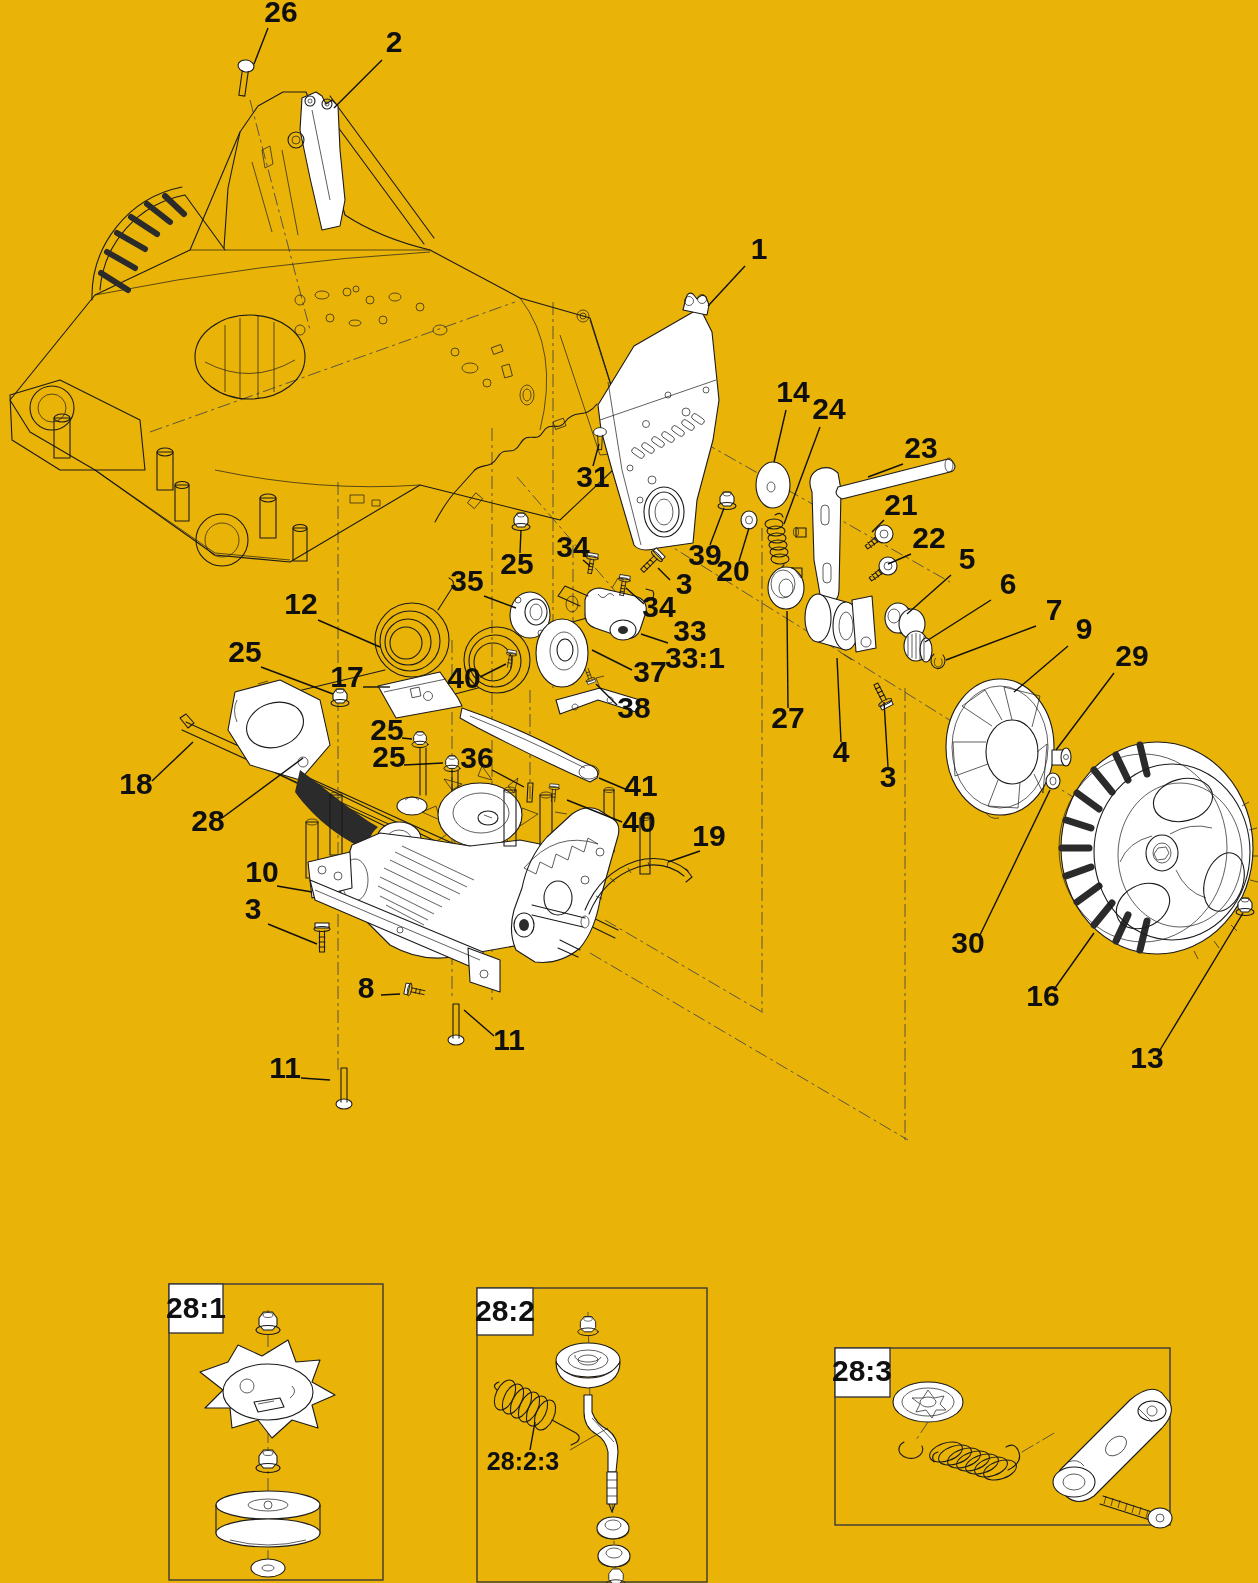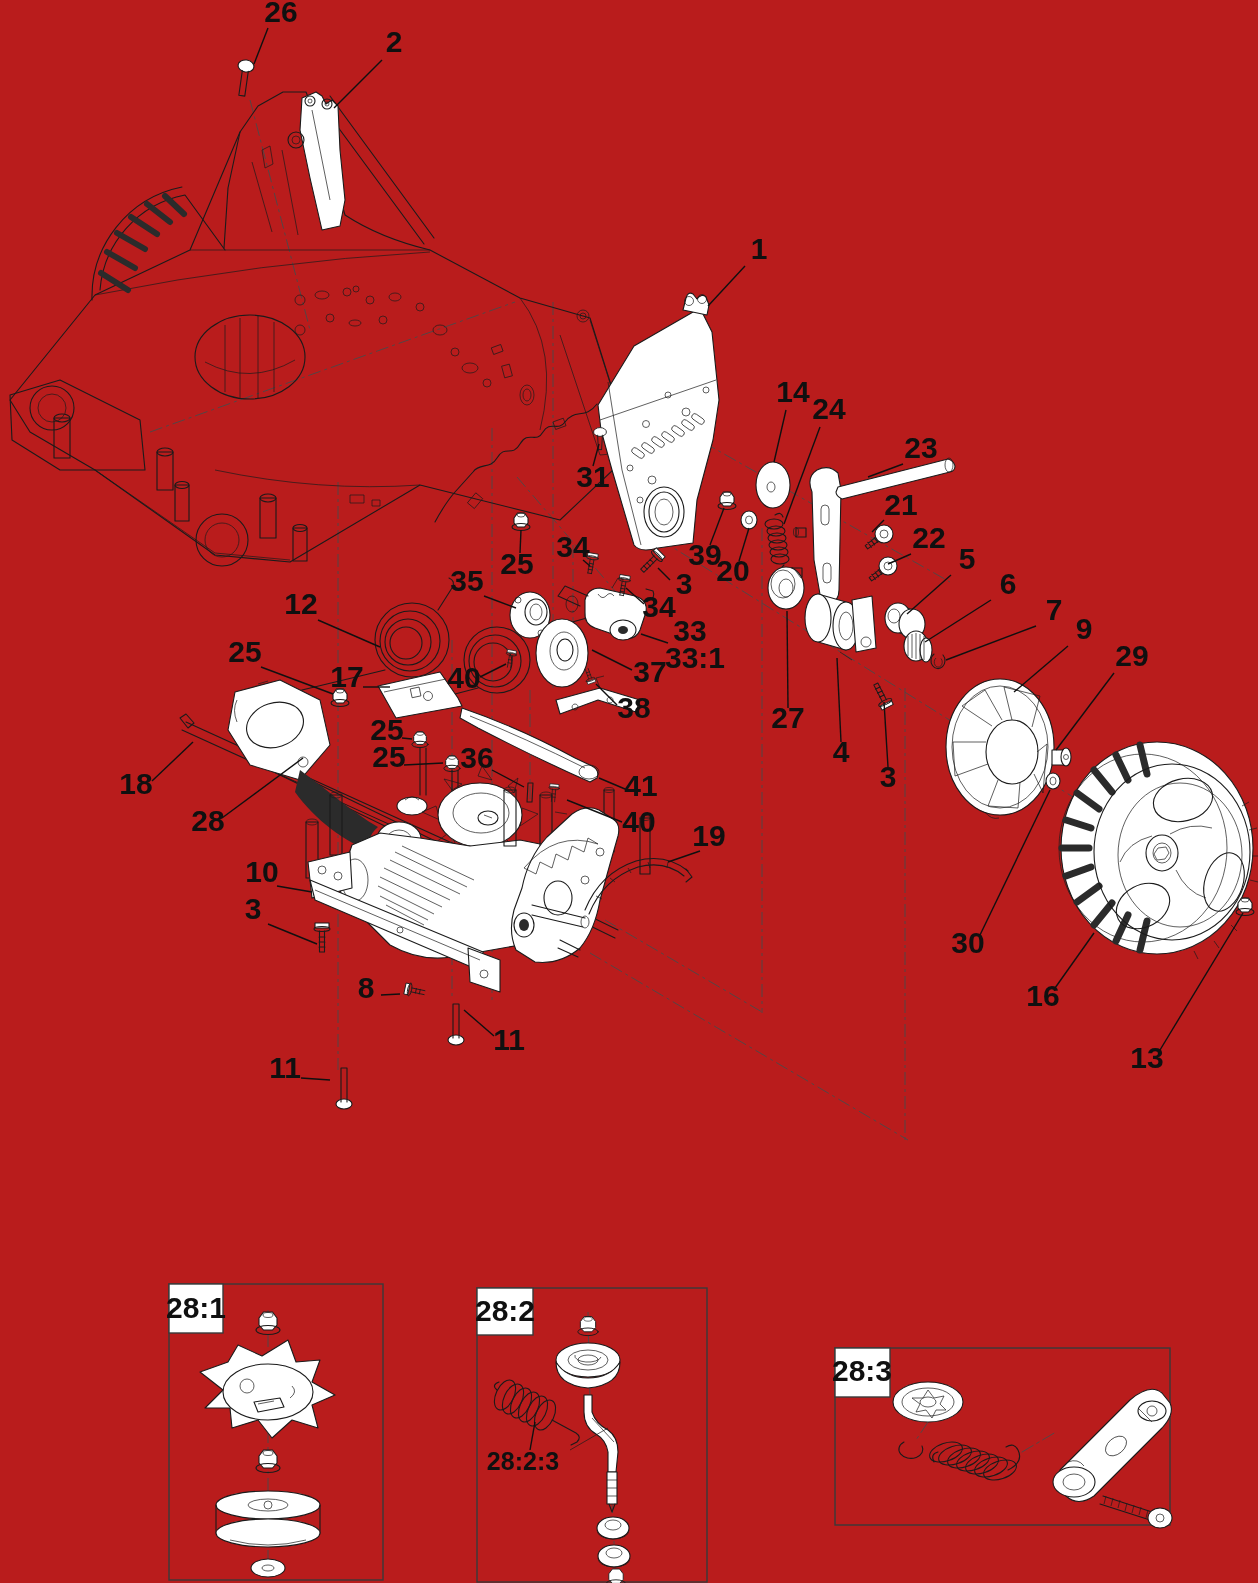--- a/index.html
+++ b/index.html
@@ -1,16 +1,16 @@
 <!DOCTYPE html>
 <html><head>
 <meta charset="utf-8">
 <style>
   html,body{margin:0;padding:0;background:#fff;}
-  .page{position:relative;width:1258px;height:1583px;background:#b91c1c;overflow:hidden;
+  .page{position:relative;width:1258px;height:1583px;background:#eab308;overflow:hidden;
         font-family:"Liberation Sans",sans-serif;}
   svg{position:absolute;left:0;top:0;}
   .ln{fill:none;stroke:#1b1b1b;stroke-width:1.1;stroke-linejoin:round;stroke-linecap:round;}
   .fin{fill:none;stroke:#1b1b1b;stroke-width:0.7;}
   .wt{fill:#ffffff;stroke:#1b1b1b;stroke-width:1.1;stroke-linejoin:round;}
   .dk{fill:#2b2b2b;stroke:none;}
   .cl{fill:none;stroke:#4a4a4a;stroke-width:0.9;stroke-dasharray:13 4 3 4;}
   .callout-label{font-family:"Liberation Sans",sans-serif;font-weight:bold;font-size:30px;fill:#101010;text-anchor:middle;}
   .callout-label.small{font-size:25px;}
   .leader{stroke:#101010;stroke-width:1.4;fill:none;}

